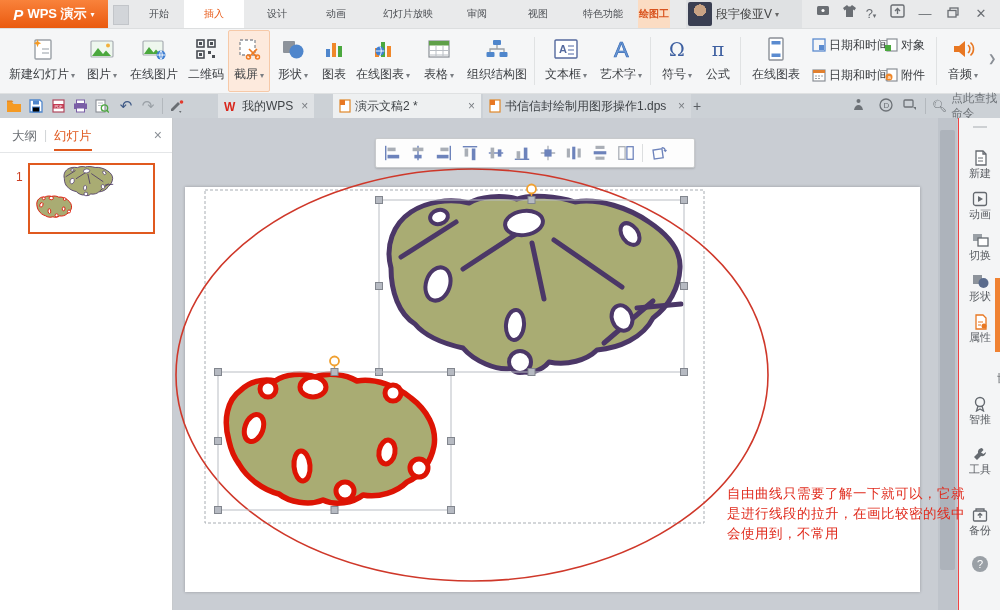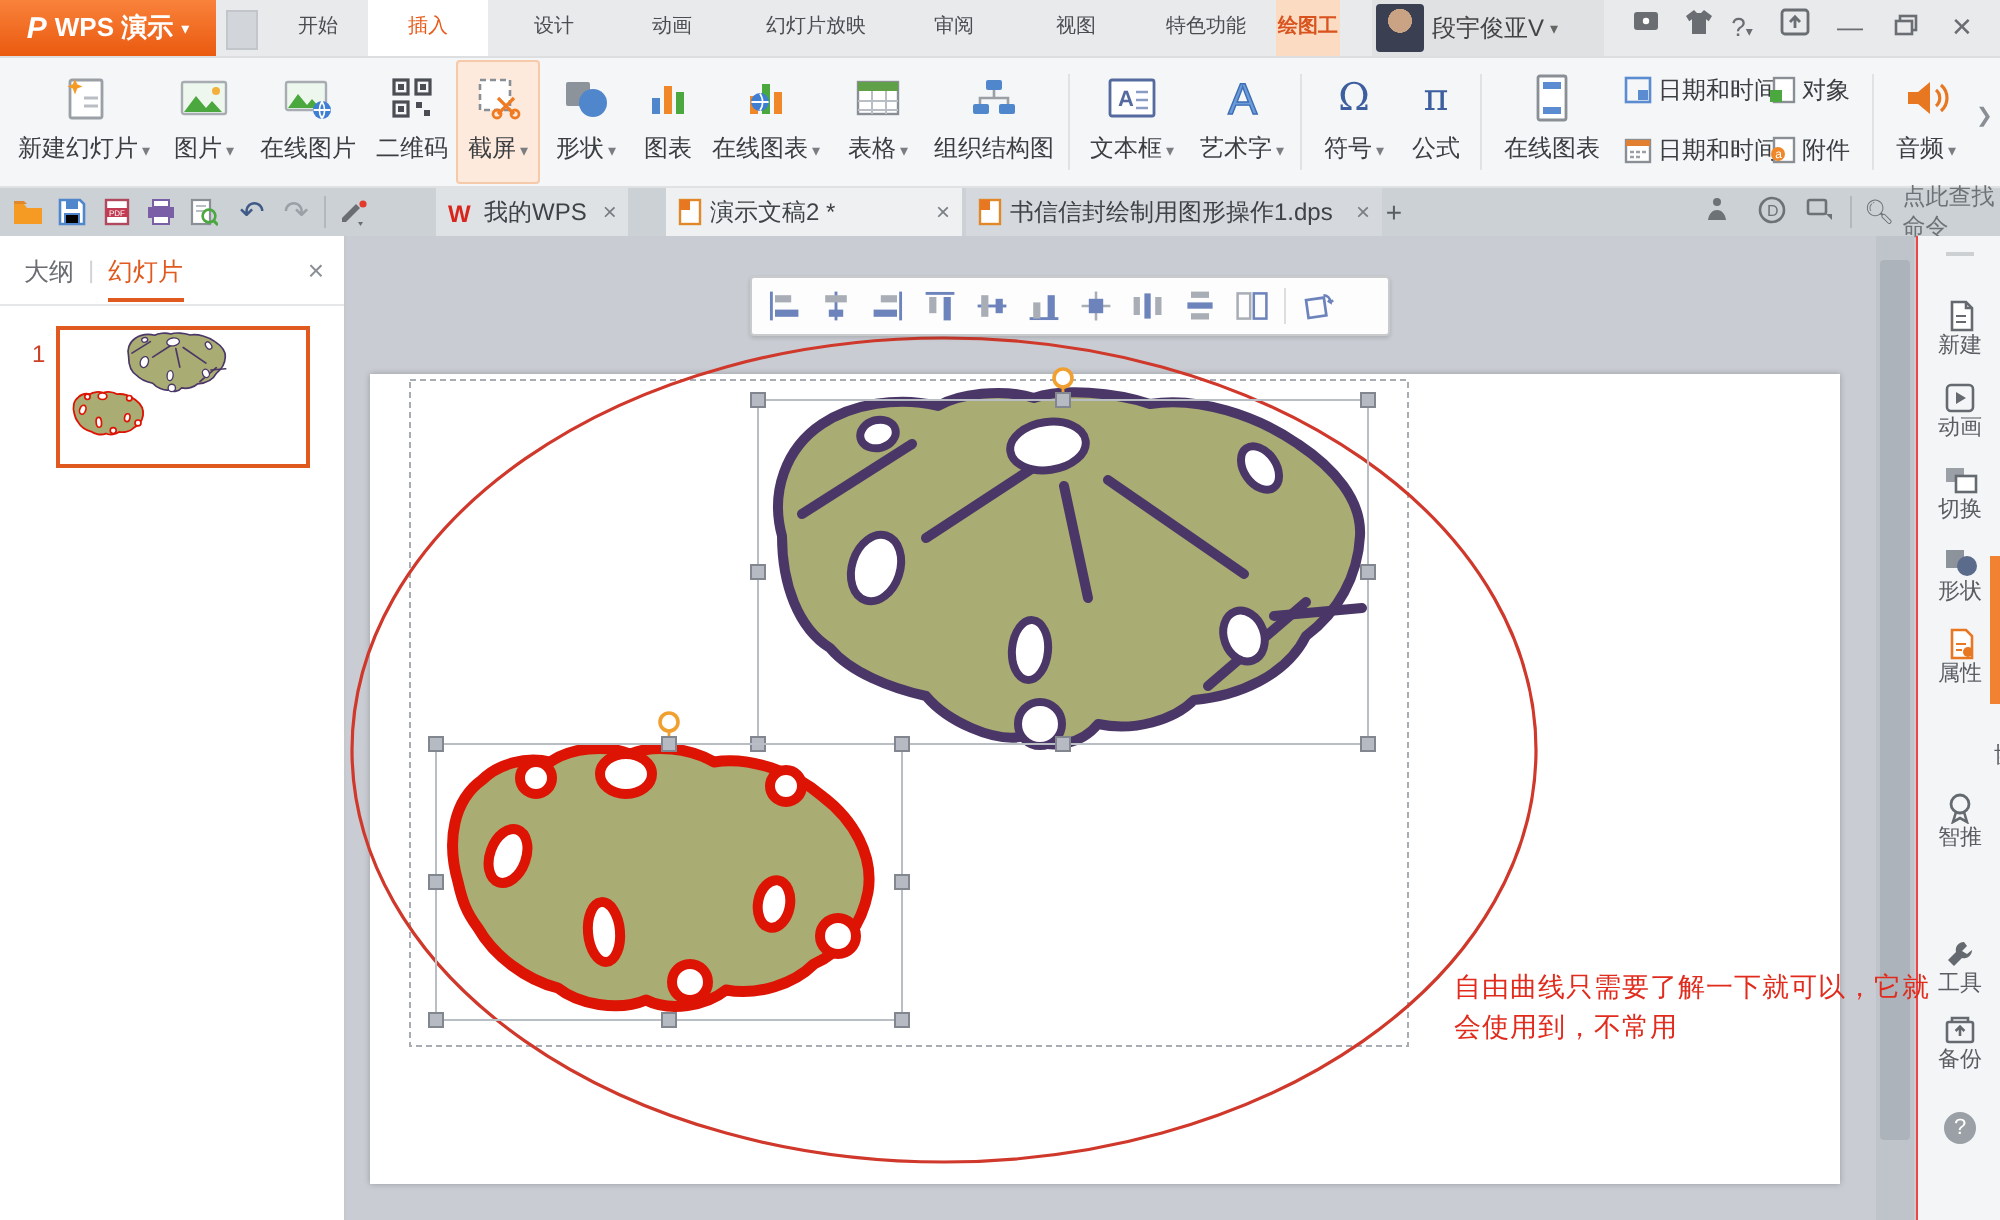--- a/index.html
+++ b/index.html
@@ -648,37 +648,38 @@
           </svg></span>
       <span class="sblb">协作</span>
     </div>
     <div class="sbitem" style="top:278px;">
       <span class="sbic"><svg width="14" height="16" viewBox="0 0 14 16">
             <circle cx="7" cy="6" r="4.5" fill="none" stroke="#656a70" stroke-width="1.4"></circle>
             <path d="M5 10l-1.5 5L7 13l3.5 2L9 10" fill="none" stroke="#656a70" stroke-width="1.3"></path>
           </svg></span>
       <span class="sblb">智推</span>
     </div>
-    <div class="sbitem" style="top:351px;">
+    <div class="sbitem" style="top:328px;">
       <span class="sbic"><svg width="16" height="16" viewBox="0 0 16 16">
             <path d="M10 2a4 4 0 00-4 5L2 11l3 3 4-4a4 4 0 005-4l-2.5 2L9 6.5 11.5 4z" fill="#656a70"></path>
           </svg></span>
       <span class="sblb">工具</span>
     </div>
     <div class="sbitem" style="top:389px;">
       <span class="sbic"><svg width="16" height="16" viewBox="0 0 16 16">
             <rect x="1.5" y="4" width="13" height="10" rx="1" fill="none" stroke="#656a70" stroke-width="1.3"></rect>
             <path d="M8 11V6.5M5.8 8.5L8 6.3l2.2 2.2" stroke="#656a70" stroke-width="1.3" fill="none"></path>
             <path d="M4 4V2h8v2" stroke="#656a70" stroke-width="1.3" fill="none"></path>
           </svg></span>
       <span class="sblb">备份</span>
     </div>
     <div id="sbhelp">?</div>
   </div>
 
   <div id="edgebar"></div>
 
   <div id="annotation">
     <div>自由曲线只需要了解一下就可以，它就</div>
+    <div>是进行线段的拉升，在画比较密的线中</div>
     <div>会使用到，不常用</div>
   </div>
 
 </div>
 
 </body></html>

